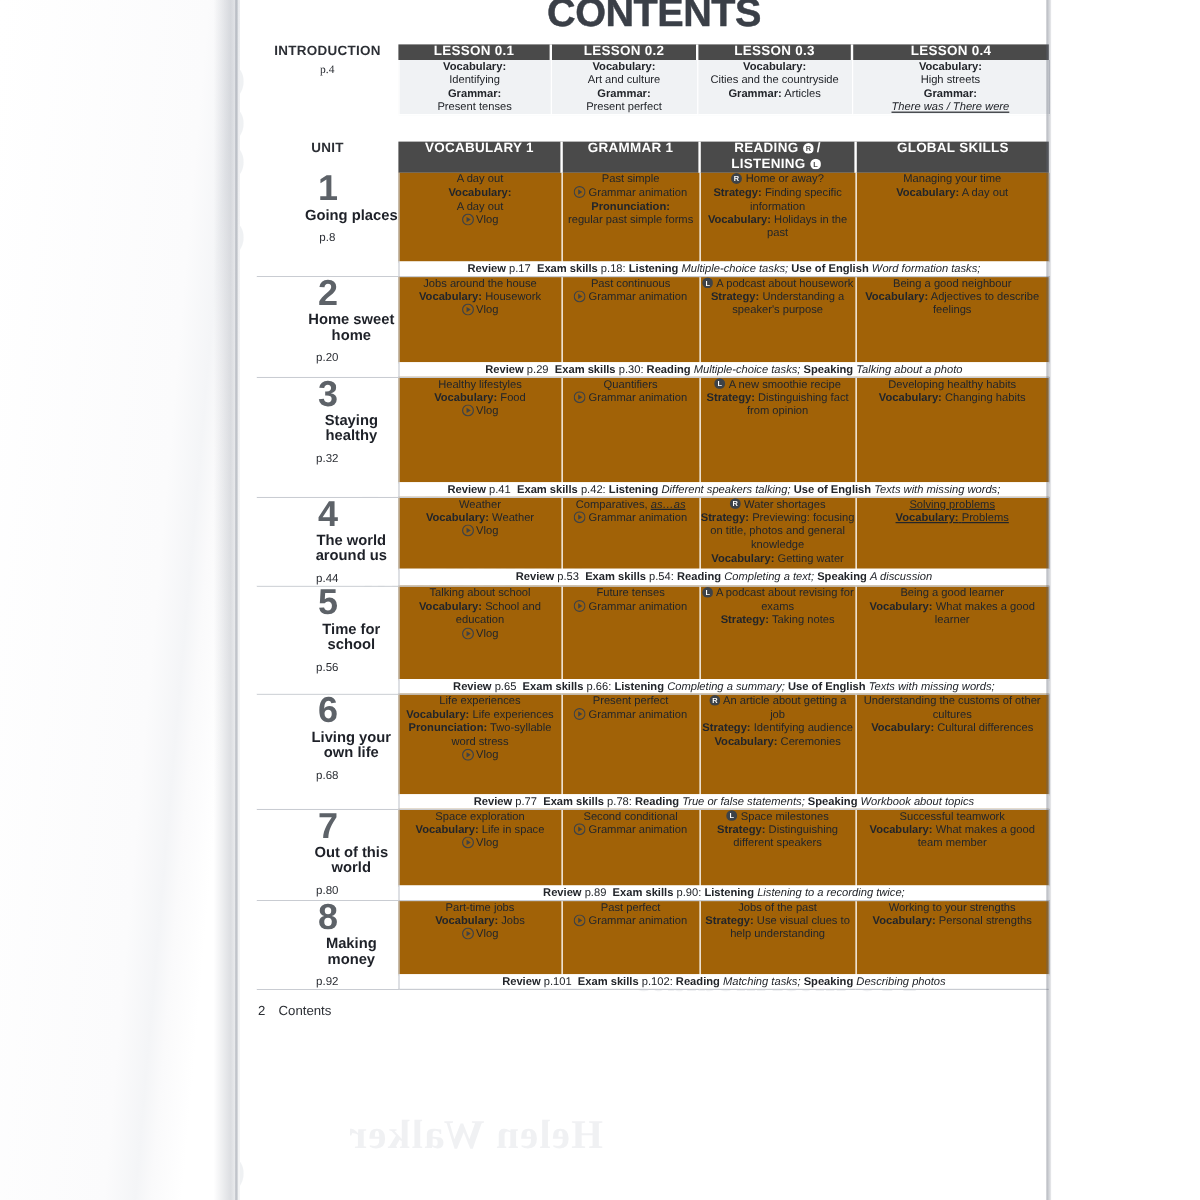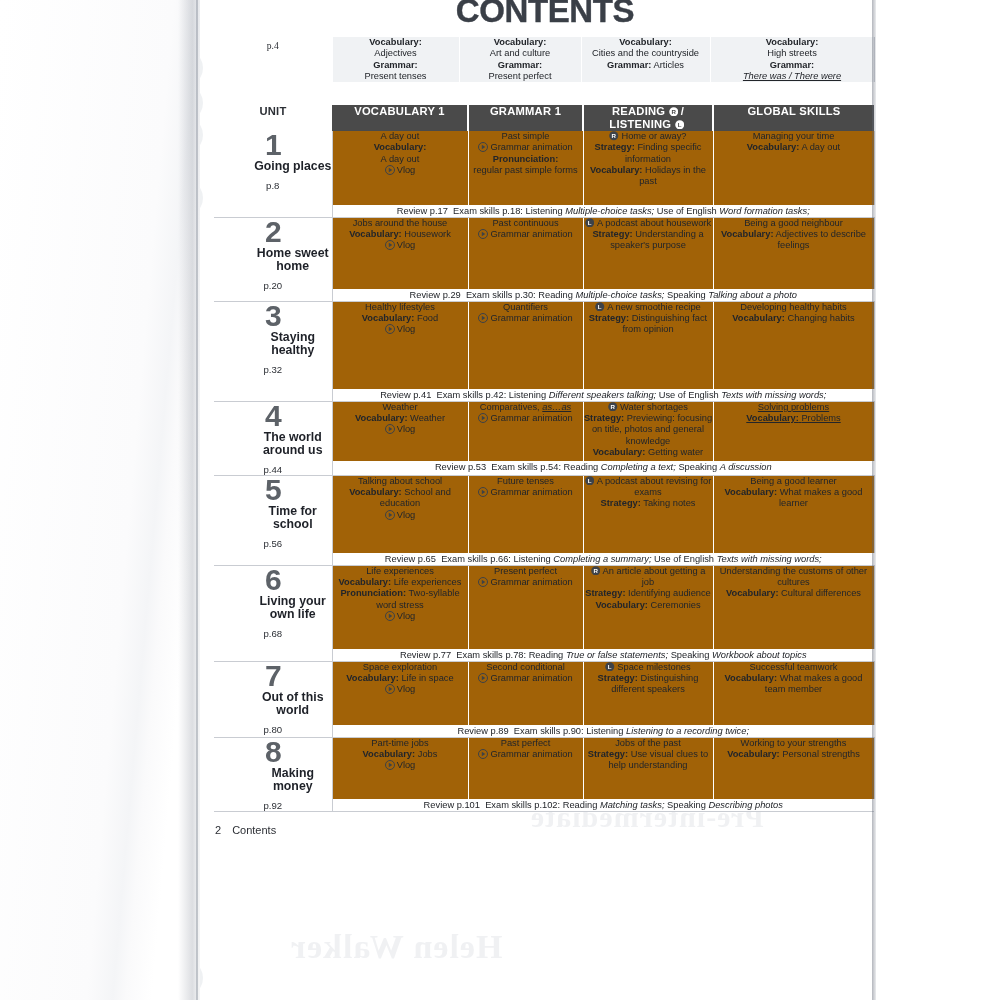--- a/index.html
+++ b/index.html
@@ -108,21 +108,21 @@
     border-right:1.5px solid #c9ccd2;
   }
   .intro-page{ font-size:9.6px; color:#2c2f35; margin-top:3px;}
 
   .review-cell{
     background:#ffffff; font-size:9.3px; line-height:11px;
     color:#22252a; padding:4px 6px 4px 7px;
     border-top:1.5px solid #c9ccd2;
     border-bottom:1.5px solid #c9ccd2;
   }
-  .review-cell b{ font-weight:400; }
+  .review-cell b{ font-weight:700; }
   .review-cell i{ font-style:italic; }
 
   
   .ico{ display:inline-block; vertical-align:-2px; }
   .ico-play{ width:10px; height:10px; margin-right:2px; }
   .ico-rl{ width:9.5px; height:9.5px; margin-right:2.5px; vertical-align:-1.5px;}
   .ico-rl.onhdr{ vertical-align:-1px; }
 
   .footer{
     margin-top:12px; font-size:11px; color:#2c2f35;
@@ -162,27 +162,34 @@
 
     <table class="grid" id="intro-table">
       <colgroup>
         <col style="width:118px">
           <col style="width:127px">
           <col style="width:122px">
           <col style="width:129px">
           <col style="width:164px">
       </colgroup>
       <tbody>
+          <tr>
+        <td class="hdr-plain">INTRODUCTION</td>
+        <td class="hdr-dark">LESSON 0.1</td>
+        <td class="hdr-dark">LESSON 0.2</td>
+        <td class="hdr-dark">LESSON 0.3</td>
+        <td class="hdr-dark last">LESSON 0.4</td>
+      </tr>
       <tr>
         <td class="intro-cell" rowspan="1" style="border-right:none;vertical-align:top;font-family:Liberation Serif, serif;">
           <div class="intro-page">p.4</div>
         </td>
         <td class="cell" style="background:#f0f2f4;border-left:1.5px solid #ffffff;">
           <div><b>Vocabulary:</b></div>
-          <div>Adjectives</div>
+          <div>Identifying</div>
           <div><b>Grammar:</b></div>
           <div>Present tenses</div>
         </td>
         <td class="cell" style="background:#f0f2f4;">
           <div><b>Vocabulary:</b></div>
           <div>Art and culture</div>
           <div><b>Grammar:</b></div>
           <div>Present perfect</div>
         </td>
         <td class="cell" style="background:#f0f2f4;">

